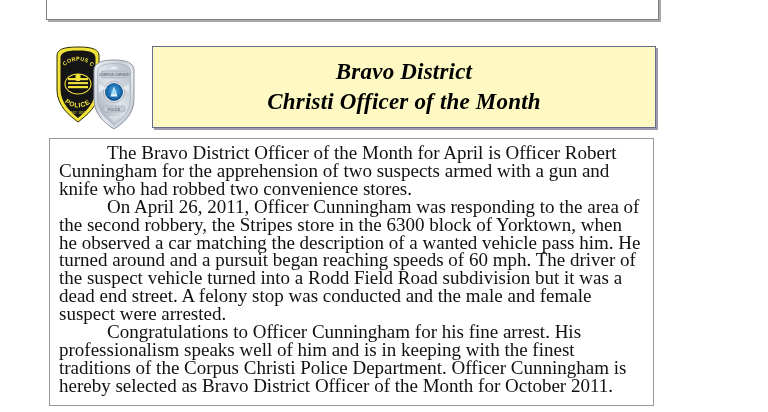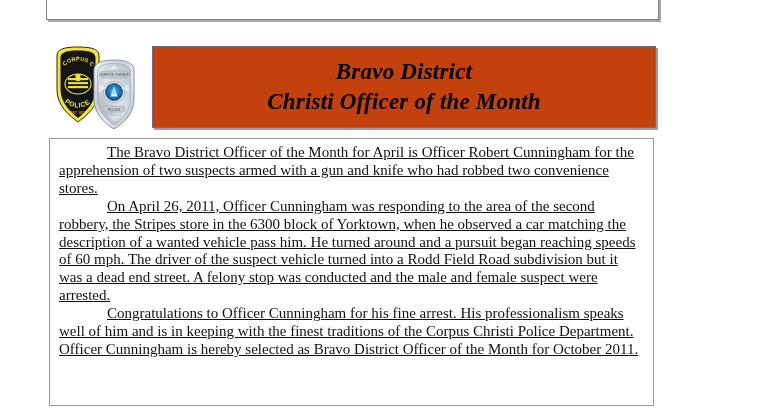--- a/index.html
+++ b/index.html
@@ -45,21 +45,21 @@
     width: 96px;
     height: 88px;
   }
 
   #banner {
     position: absolute;
     left: 152px;
     top: 6px;
     width: 504px;
     height: 82px;
-    background: #c2410c;
+    background: #fef9c3;
     border: 1px solid #6a6a8a;
     box-shadow: 2px 2px 0 0 #9a9ab0;
     box-sizing: border-box;
     display: flex;
     flex-direction: column;
     align-items: center;
     justify-content: center;
   }
   .banner-line {
     font-family: "Liberation Serif", serif;
@@ -80,27 +80,26 @@
     top: 138px;
     width: 605px;
     height: 268px;
     background: #ffffff;
     border: 1px solid #9a9a9a;
     box-sizing: border-box;
     padding: 5px 9px 6px 9px;
   }
   .body-para {
     font-family: "Liberation Serif", serif;
-    font-size: 15px;
+    font-size: 19px;
     line-height: 17.9px;
     color: #111111;
     text-indent: 48px;
     margin: 0;
     text-align: left;
-    text-decoration: underline;
   }
 
   
   .badge-svg { display: block; }
 </style>
 </head>
 <body>
 
 <div id="top-empty-box"></div>
 

